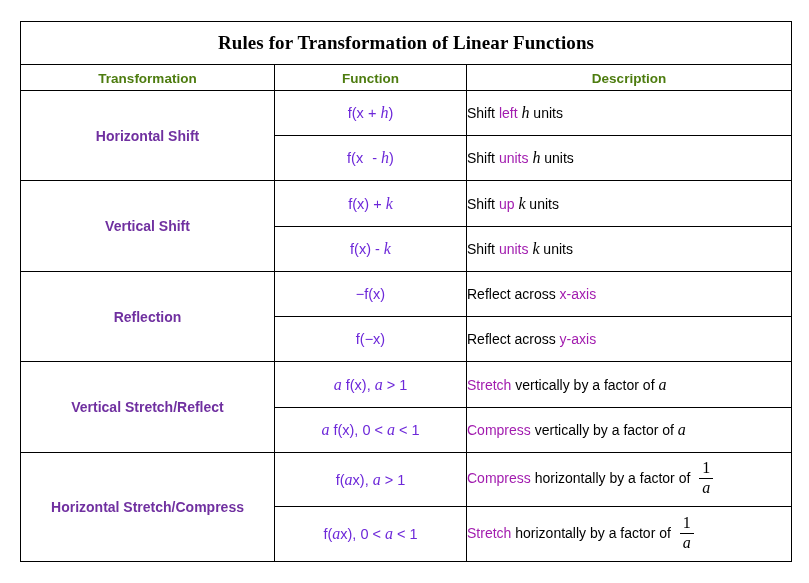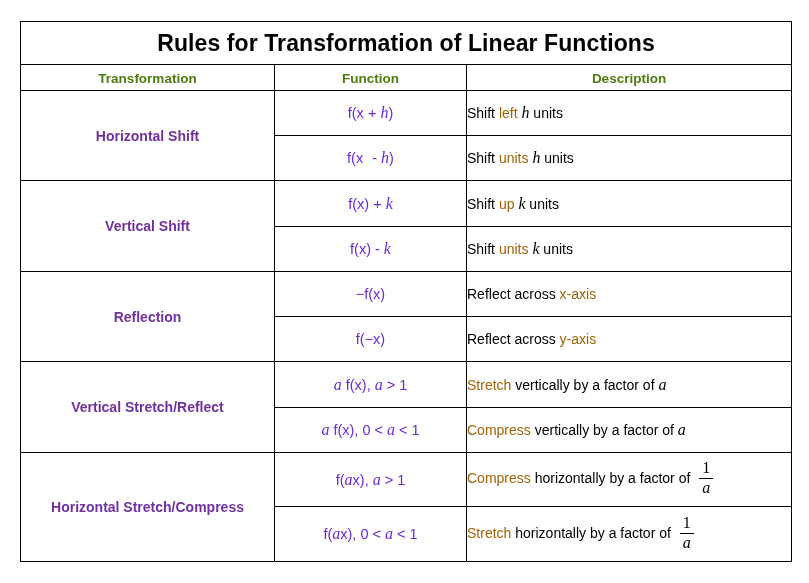--- a/index.html
+++ b/index.html
@@ -45,24 +45,25 @@
   .col-function       { width: 192px; }
   .col-description    { width: 325px; }
 
   
   .title-cell {
     height: 41px;
     text-align: center;
     vertical-align: middle;
   }
   .title-text {
-    font-size: 23px;
+    font-size: 19px;
     font-weight: bold;
     color: #000000;
     letter-spacing: .1px;
+    font-family: Liberation Serif, serif;
   }
 
   
   .head-cell {
     height: 24px;
     text-align: center;
     vertical-align: middle;
   }
   .head-text {
     font-size: 13.5px;
@@ -112,21 +113,21 @@
   .ital {
     font-family: "Liberation Serif", serif;
     font-style: italic;
     font-size: 16px;
   }
   .ital-a {
     font-family: "Liberation Serif", serif;
     font-style: italic;
     font-size: 16px;
   }
-  .red   { color: #a16207; }
+  .red   { color: #a21caf; }
   .nbsp-gap { letter-spacing: .35em; }
 
   
   .frac {
     display: inline-block;
     vertical-align: middle;
     text-align: center;
     font-family: "Liberation Serif", serif;
     line-height: 1.05;
     margin-left: 5px;

